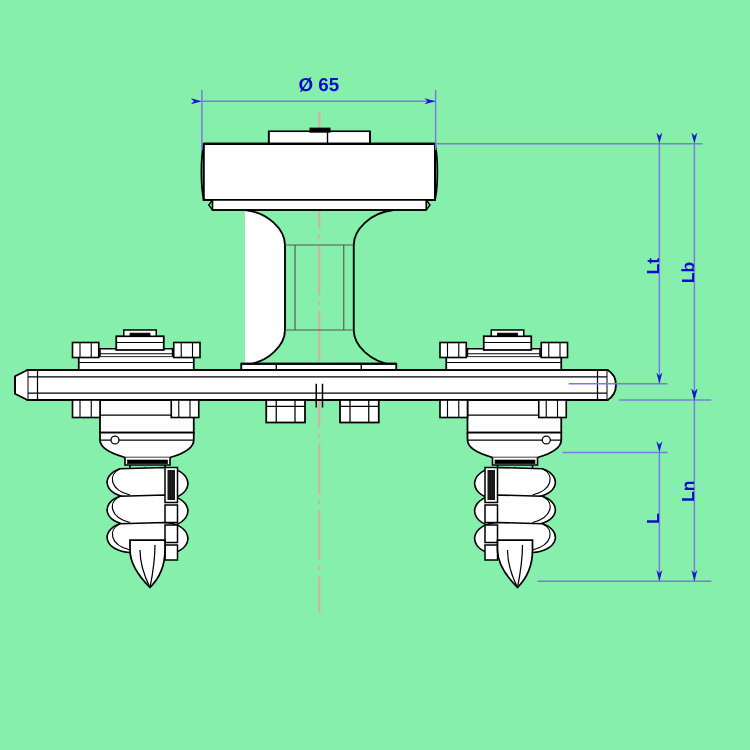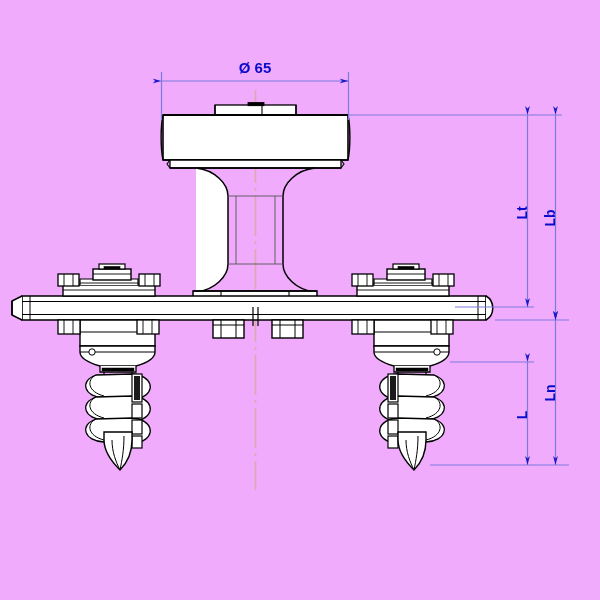--- a/index.html
+++ b/index.html
@@ -10,21 +10,21 @@
   body {
     width: 600px;
     height: 600px;
     font-family: "Liberation Sans", sans-serif;
     overflow: hidden;
   }
   #drawing-root {
     position: relative;
     width: 600px;
     height: 600px;
-    background: #f0abfc;
+    background: #86efac;
   }
   svg.canvas {
     position: absolute;
     top: 0;
     left: 0;
     width: 600px;
     height: 600px;
     display: block;
   }
   .dim-text {

